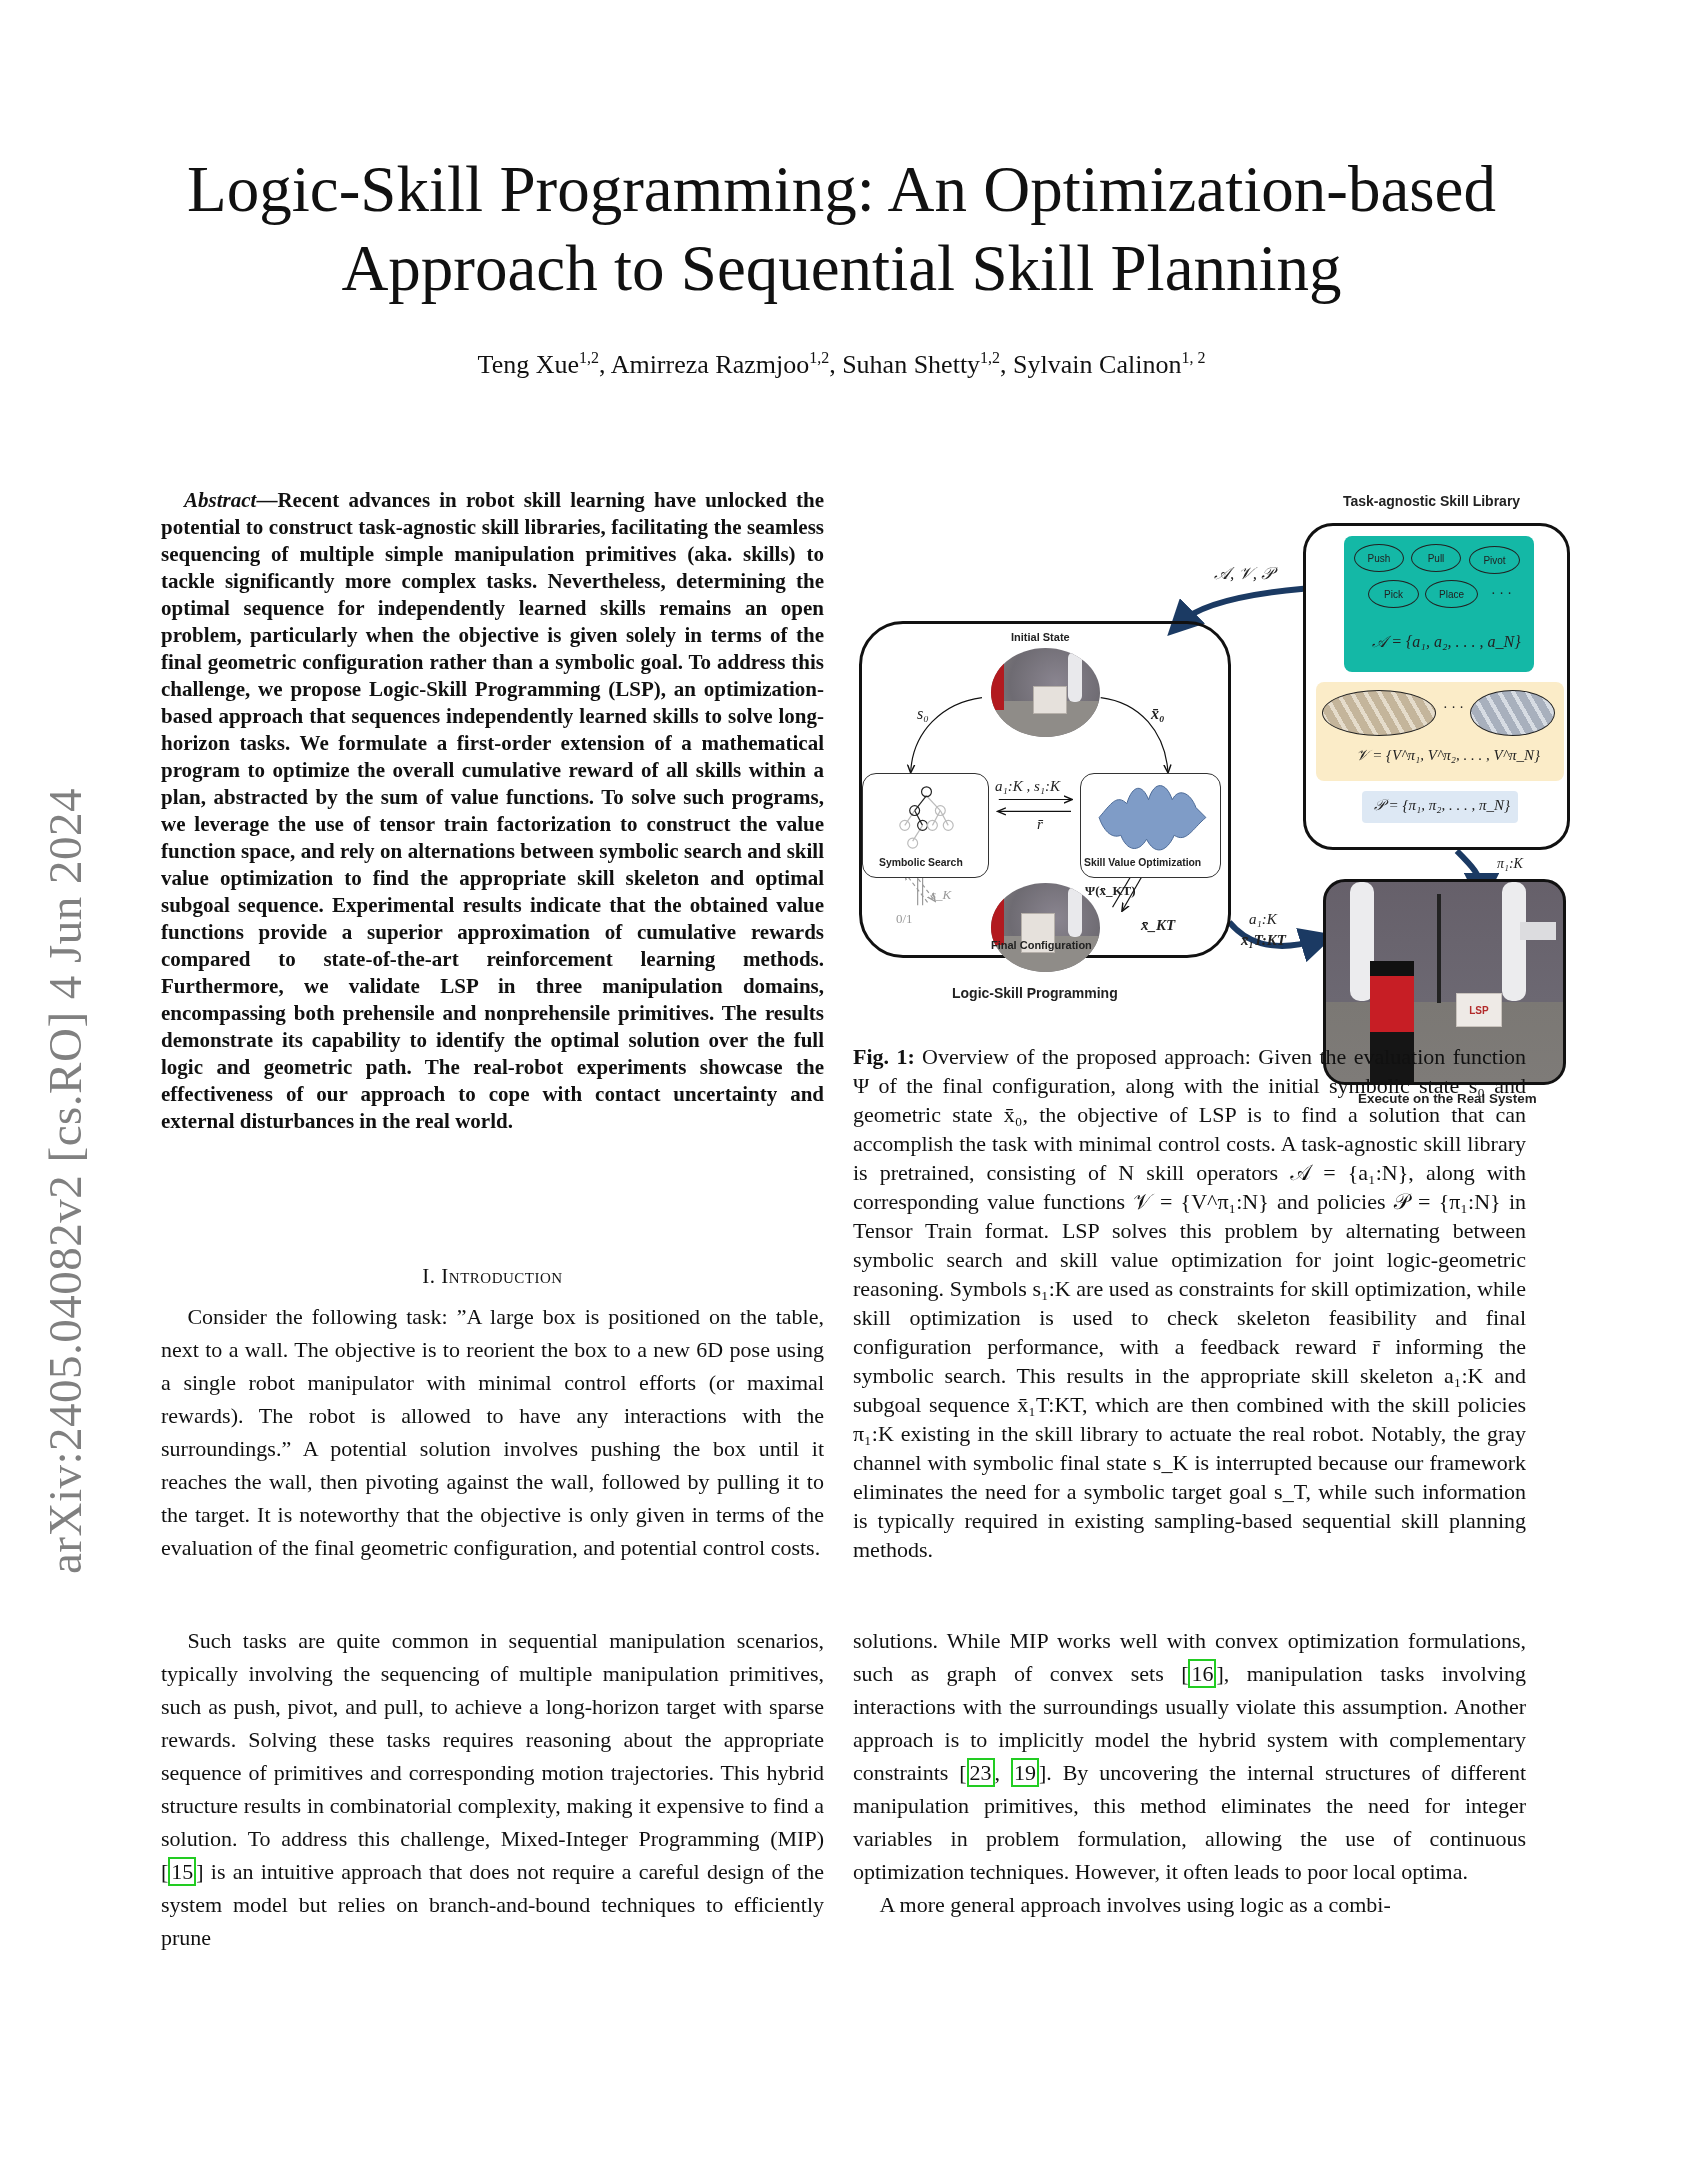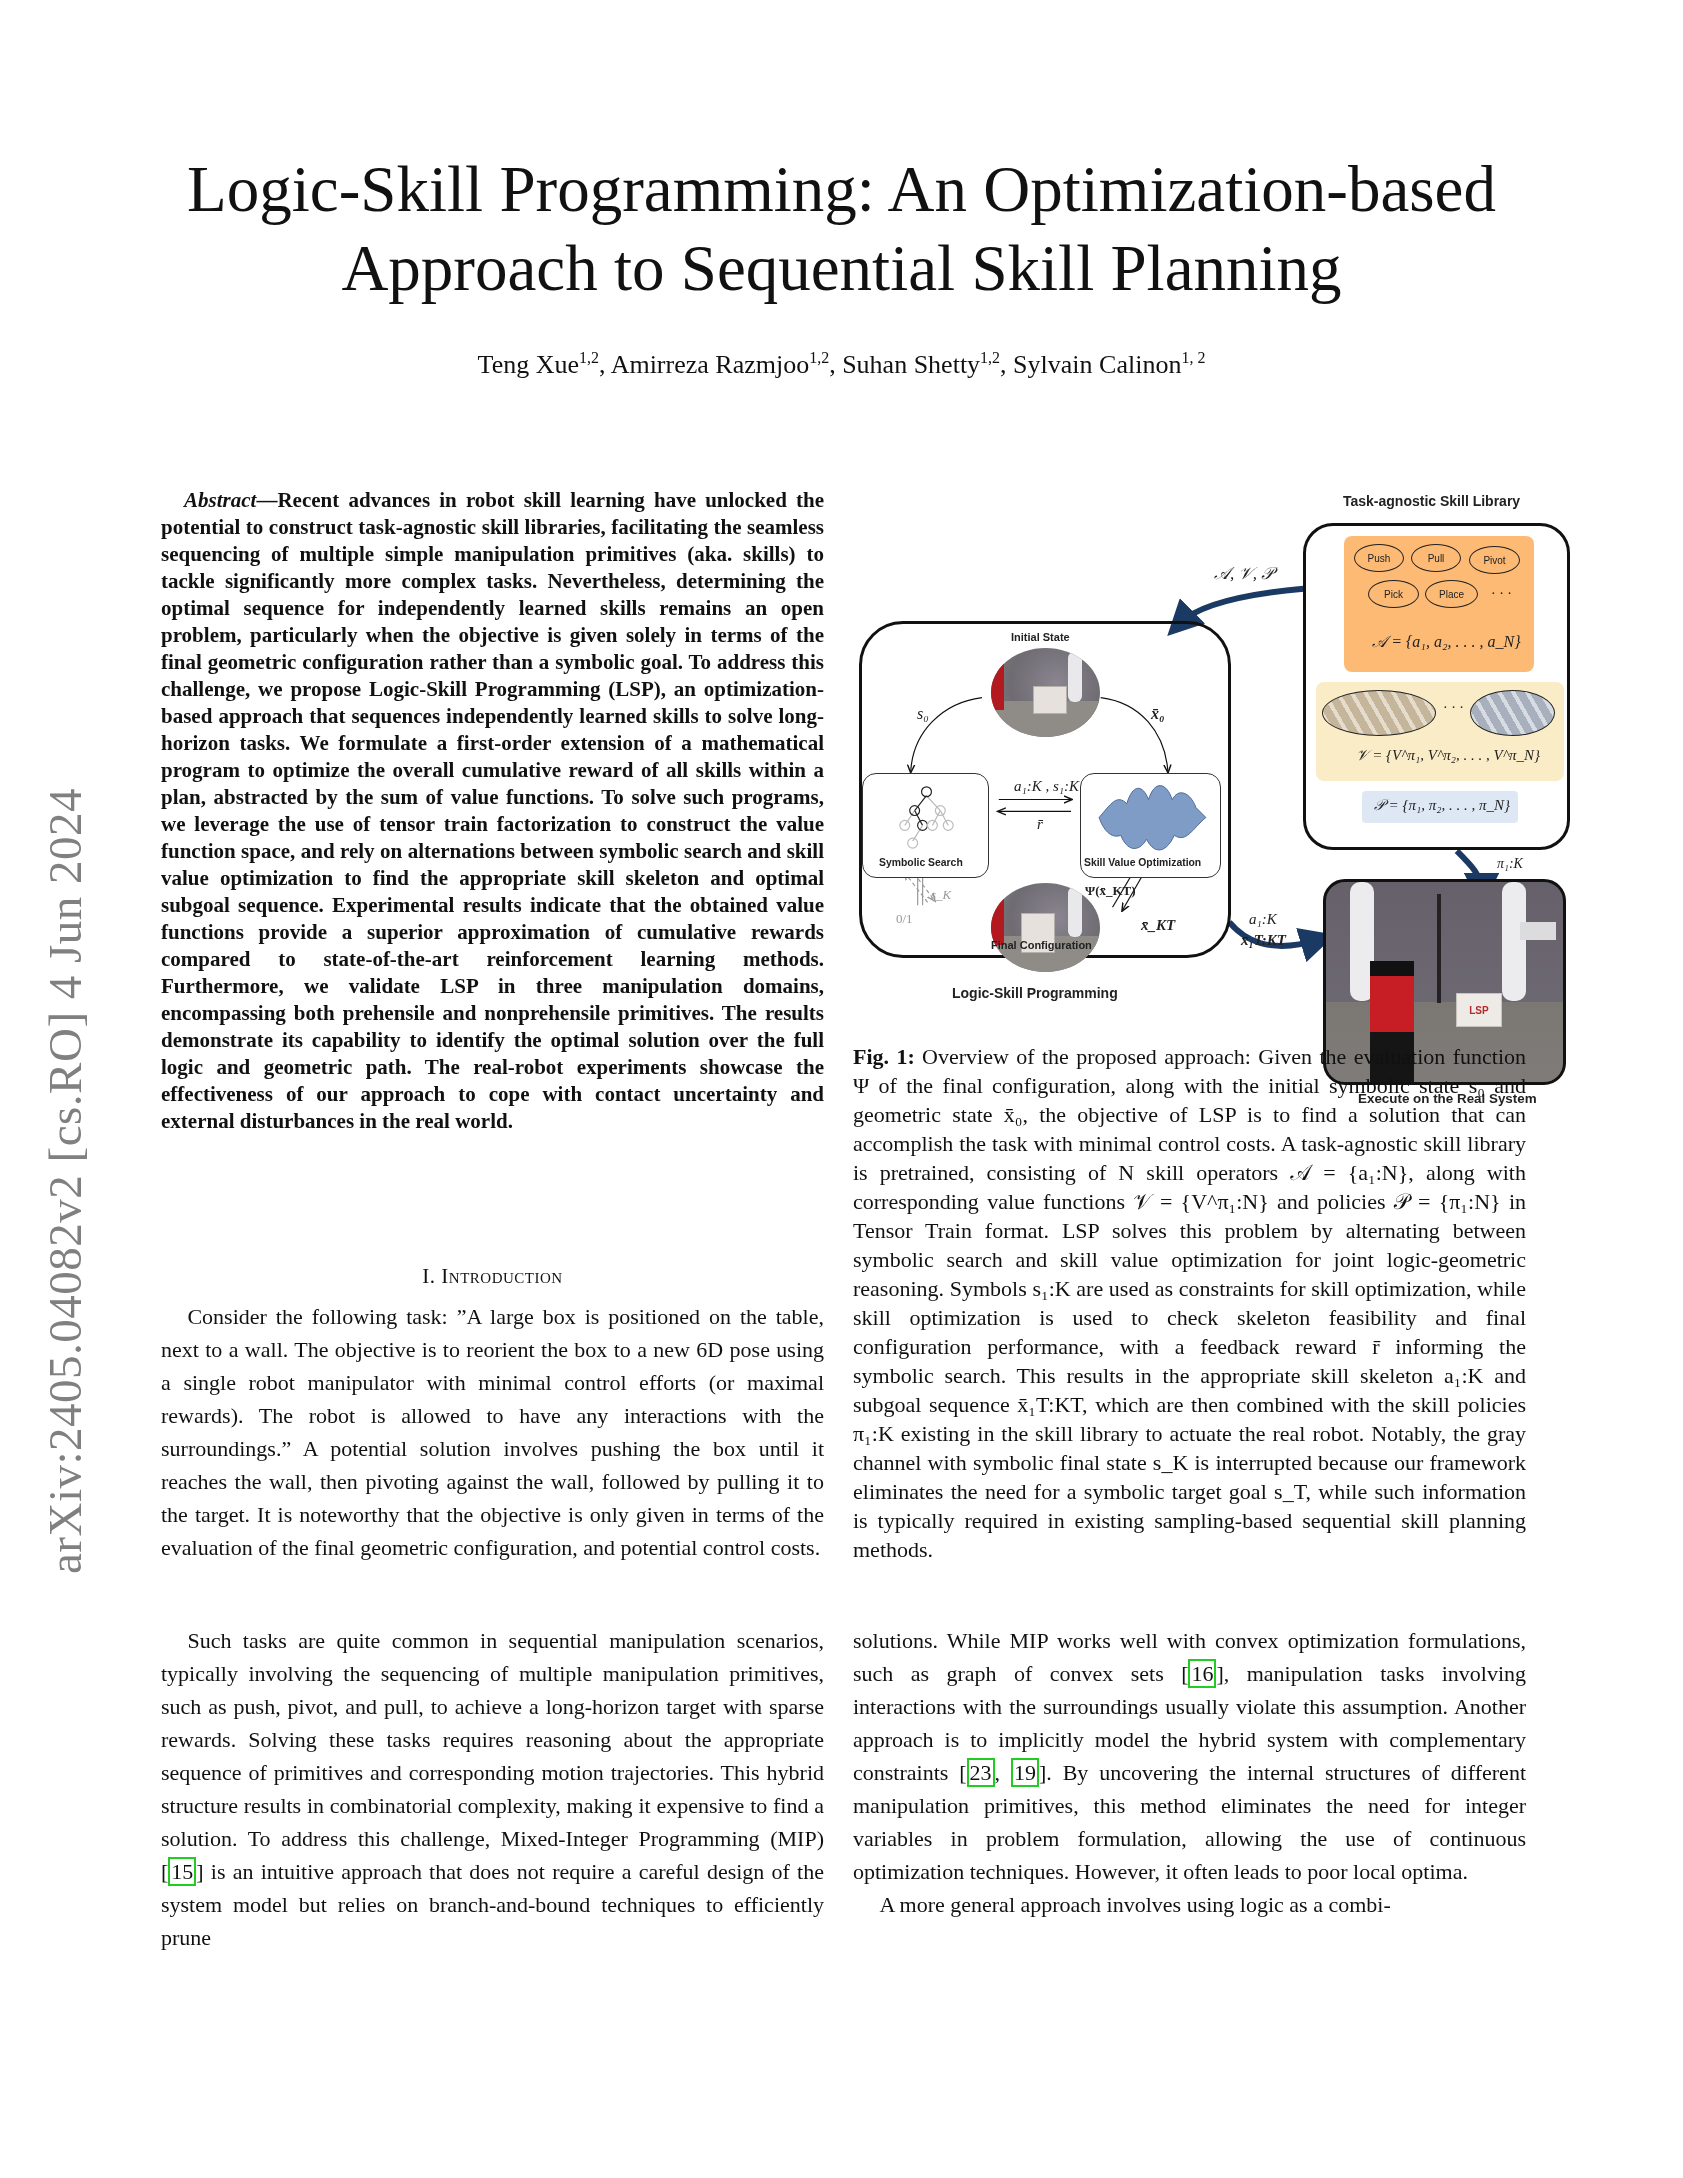--- a/index.html
+++ b/index.html
@@ -45,21 +45,21 @@
 
   .cite { border: 2px solid #22cc22; padding: 0 1px; }
 
   
   .figure { position: absolute; left: 853px; top: 475px; width: 713px; height: 554px; }
   .fig-label { position: absolute; font-family: "Liberation Sans", "DejaVu Sans", sans-serif; font-weight: bold; color: #222; white-space: nowrap; }
   .fig-math { position: absolute; font-family: "Liberation Serif", serif; font-style: italic; color: #222; white-space: nowrap; }
 
   .lsp-box { position: absolute; left: 6px; top: 146px; width: 372px; height: 337px; border: 3px solid #111; border-radius: 44px; }
   .lib-box { position: absolute; left: 450px; top: 48px; width: 267px; height: 327px; border: 3px solid #111; border-radius: 30px; }
-  .green-panel { position: absolute; left: 38px; top: 10px; width: 190px; height: 136px; background: #fdba74; border-radius: 8px; }
+  .green-panel { position: absolute; left: 38px; top: 10px; width: 190px; height: 136px; background: #14b8a6; border-radius: 8px; }
   .yellow-panel { position: absolute; left: 10px; top: 156px; width: 248px; height: 99px; background: #fbecc8; border-radius: 8px; }
   .blue-panel { position: absolute; left: 56px; top: 265px; width: 156px; height: 32px; background: #dde8f4; border-radius: 4px; padding-left: 39px; }
   .skill-oval { position: absolute; border: 1.5px solid #222; border-radius: 50%; font-family: "Liberation Sans", sans-serif; font-size: 10px; display: flex; align-items: center; justify-content: center; color: #222; }
 
   .sub-box { position: absolute; border: 1.5px solid #333; border-radius: 14px; background: #fff; }
   .photo-circle { position: absolute; border-radius: 50%; overflow: hidden; background: radial-gradient(circle at 60% 40%, #8a8590 0%, #6e6b72 55%, #8e8a86 100%); }
   .photo-circle .floor { position: absolute; left: 0; right: 0; bottom: 0; height: 40%; background: #8f8c88; }
   .photo-circle .redwall { position: absolute; left: 0; top: 15%; width: 12%; height: 55%; background: #b21a1f; }
   .photo-circle .box { position: absolute; background: #e6e1dc; border: 1px solid #b6b0aa; }
   .photo-circle .robot { position: absolute; background: #e9e9ec; border-radius: 6px; }
@@ -198,21 +198,21 @@
           <circle cx="42" cy="52" r="5" stroke="#bbb"></circle>
             <circle cx="60" cy="52" r="5" stroke="#222"></circle>
           <circle cx="70" cy="52" r="5" stroke="#bbb"></circle>
             <circle cx="86" cy="52" r="5" stroke="#bbb"></circle>
           <circle cx="50" cy="70" r="5" stroke="#bbb"></circle>
         </g>
       </svg>
       <div class="fig-label" style="left:16px;top:83px;font-size:10.4px;">Symbolic Search</div>
     </div>
 
-    <div class="fig-math" style="left:152px;top:154px;font-size:15px;">a₁:K , s₁:K</div>
+    <div class="fig-math" style="left:133px;top:154px;font-size:15px;">a₁:K , s₁:K</div>
     <div class="fig-math" style="left:175px;top:192px;font-size:15px;">r̄</div>
 
     <div class="sub-box" style="left:218px;top:149px;width:141px;height:105px;">
       <svg width="141" height="85" style="position:absolute;left:0;top:0" viewBox="0 0 142 86">
         <path d="M18,44 C30,30 36,20 46,30 C52,10 62,10 68,26 C74,6 86,8 92,26 C98,14 110,18 116,34 L126,44 C112,56 106,70 94,62 C86,80 74,82 66,66 C58,80 46,78 40,62 C30,66 22,56 18,44 Z" fill="#7f9cc7" stroke="#4b6996" stroke-width="1"></path>
       </svg>
       <div class="fig-label" style="left:3px;top:83px;font-size:10.4px;">Skill Value Optimization</div>
     </div>
 
     <div class="fig-math" style="left:69px;top:263px;font-size:13px;color:#999;">s_K</div>

